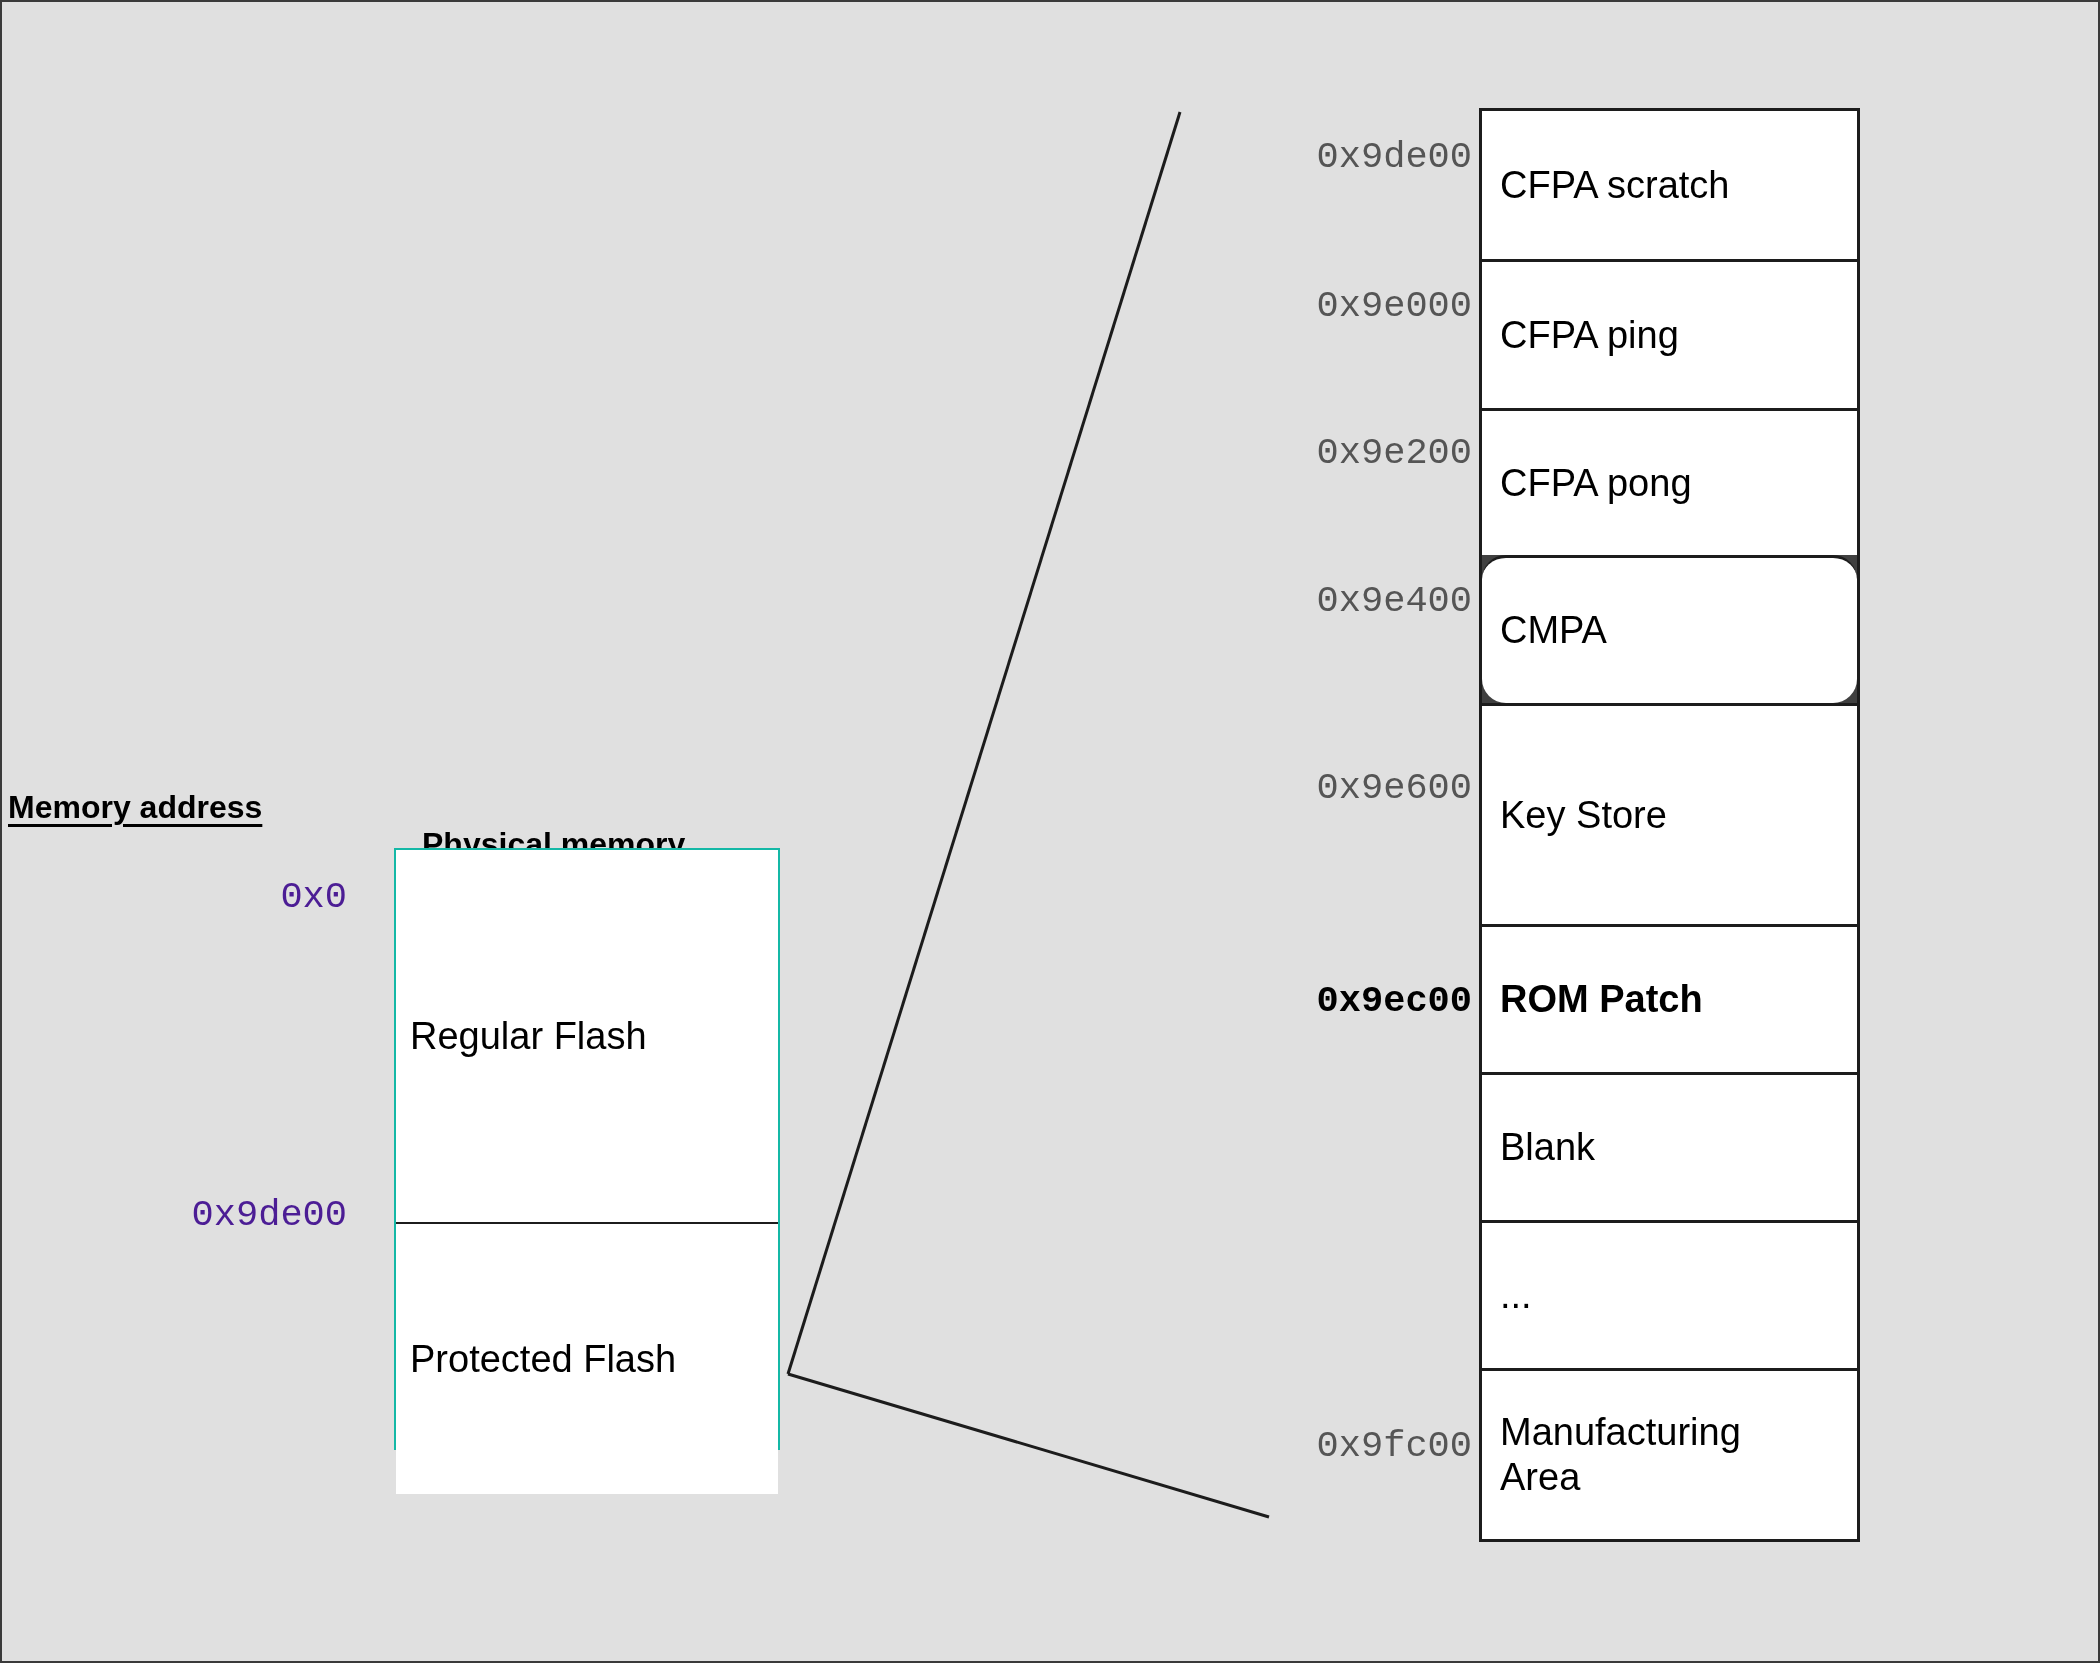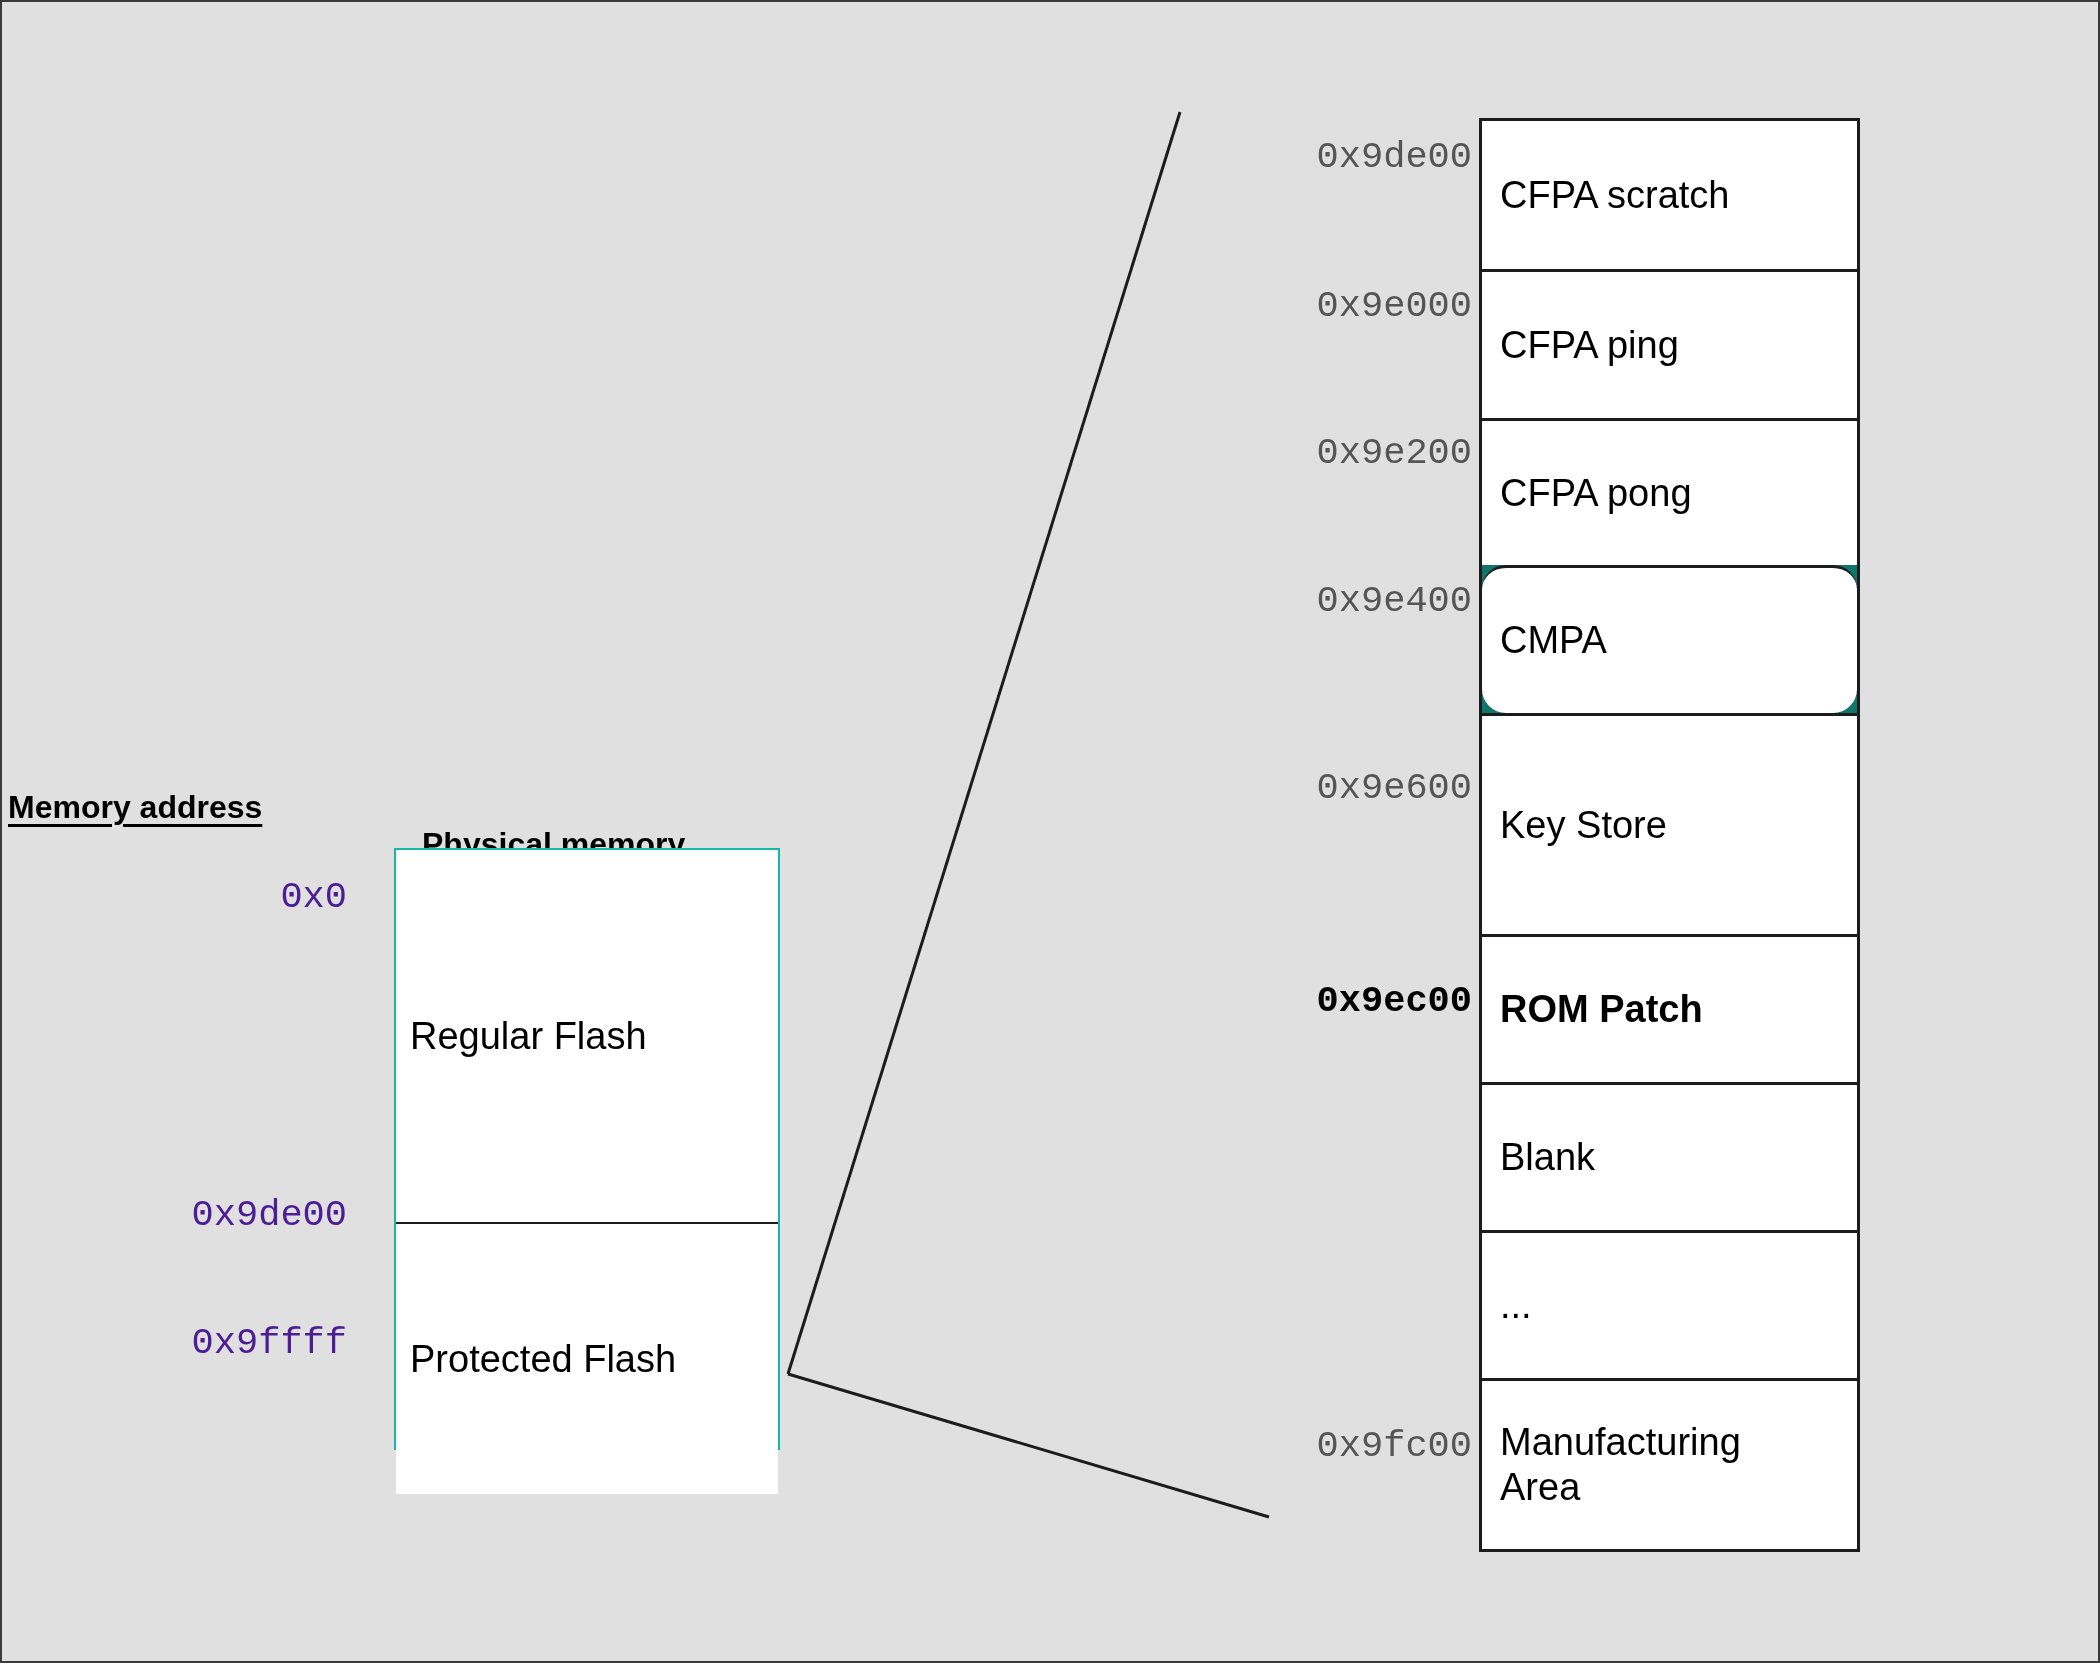--- a/index.html
+++ b/index.html
@@ -82,26 +82,26 @@
     top: 0;
     width: 2100px;
     height: 1663px;
     pointer-events: none;
   }
 
   
   #flash-detail-table {
     position: absolute;
     left: 1477px;
-    top: 116px;
+    top: 106px;
     width: 381px;
     height: 1434px;
     box-sizing: border-box;
     border: 3px solid #1c1c1c;
-    background: #0f766e;
+    background: #404040;
   }
   .detail-row {
     position: absolute;
     left: 0;
     width: 100%;
     box-sizing: border-box;
     display: flex;
     align-items: center;
     background: #ffffff;
   }
@@ -134,21 +134,20 @@
 <body>
 
 <div id="canvas">
 
   <div class="col-heading" id="heading-memory-address">Memory address</div>
 
   <div class="col-heading" id="heading-physical-memory">Physical memory</div>
 
   <div class="addr-left" id="addr-left-0">0x0</div>
   <div class="addr-left" id="addr-left-1">0x9de00</div>
-  <div class="addr-left" id="addr-left-2">0x9ffff</div>
 
   <div id="physical-memory-box">
     <div class="pm-region" id="pm-region-0">
       <span class="pm-region-label">Regular Flash</span>
     </div>
     <div class="pm-region" id="pm-region-1">
       <span class="pm-region-label">Protected Flash</span>
     </div>
   </div>
 

